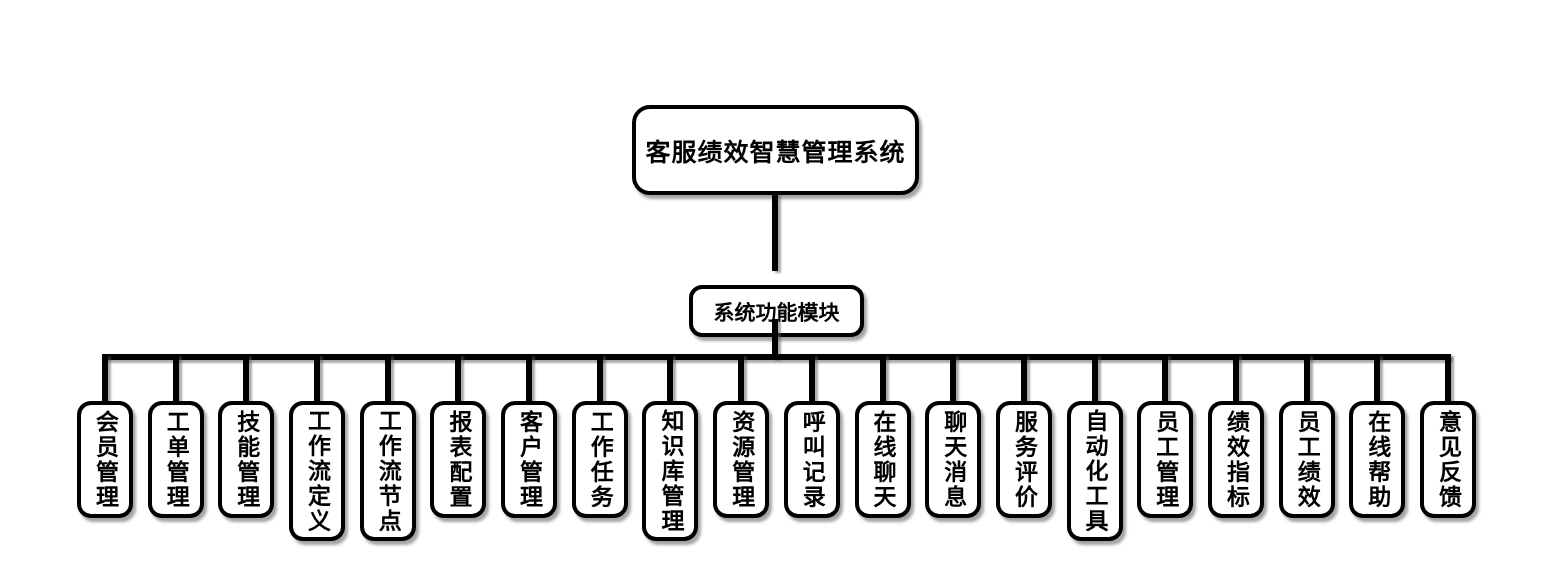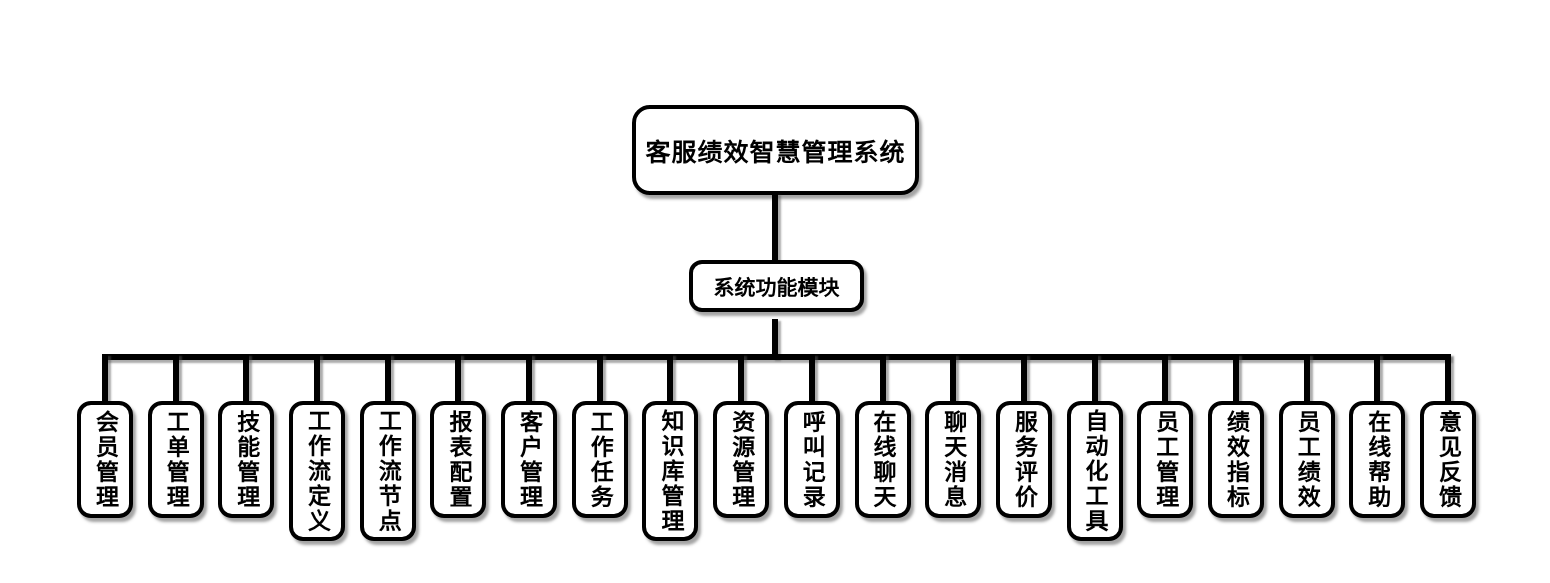--- a/index.html
+++ b/index.html
@@ -30,21 +30,21 @@
     box-shadow: 3px 4px 3px rgba(90,90,90,0.55);
   }
   .node.root {
     left: 632px; top: 69px;
     width: 287px; height: 90px;
     border-radius: 18px;
     font-size: 25px;
     letter-spacing: 1px;
   }
   .node.hub {
-    left: 689px; top: 224px;
+    left: 689px; top: 249px;
     width: 175px; height: 52px;
     border-radius: 13px;
     font-size: 21px;
   }
   .node.child {
     border-radius: 14px;
     font-size: 23px;
   }
   .child-label {
     writing-mode: vertical-rl;

